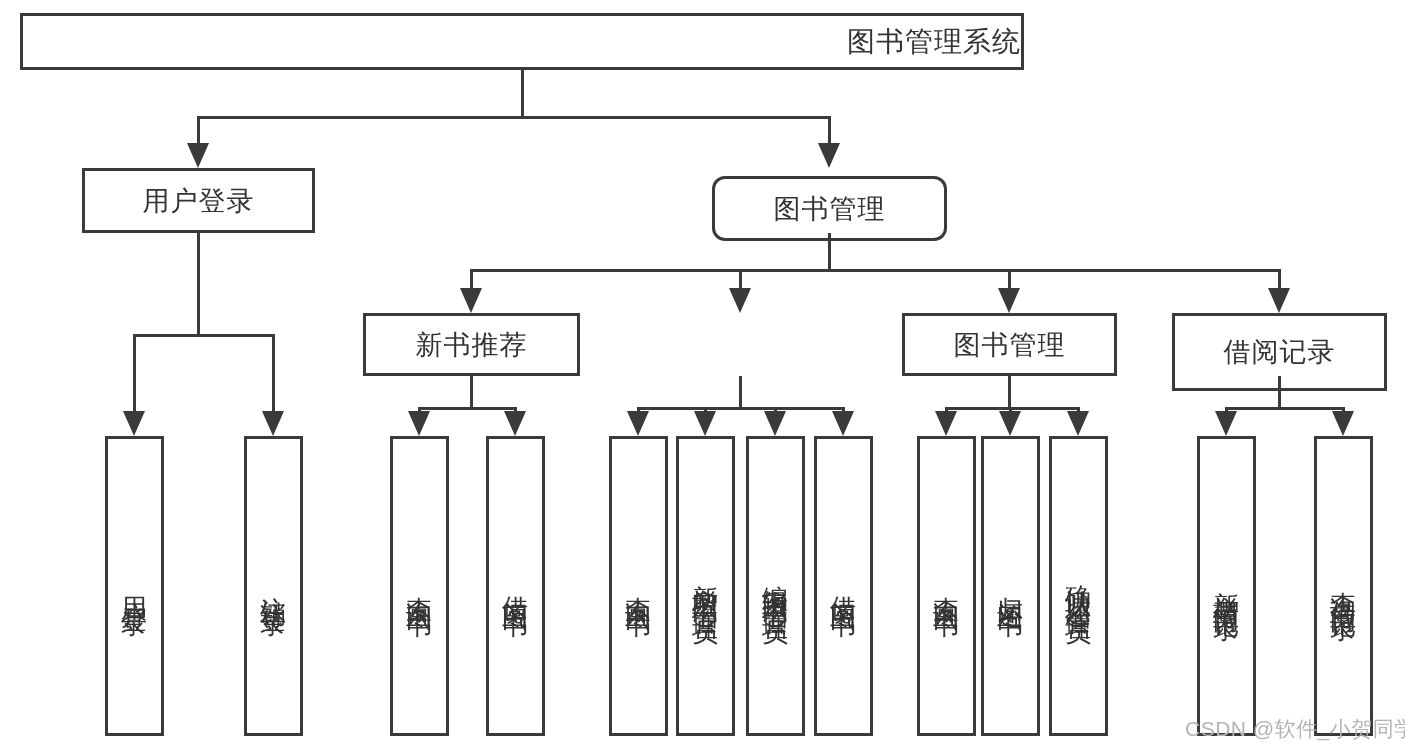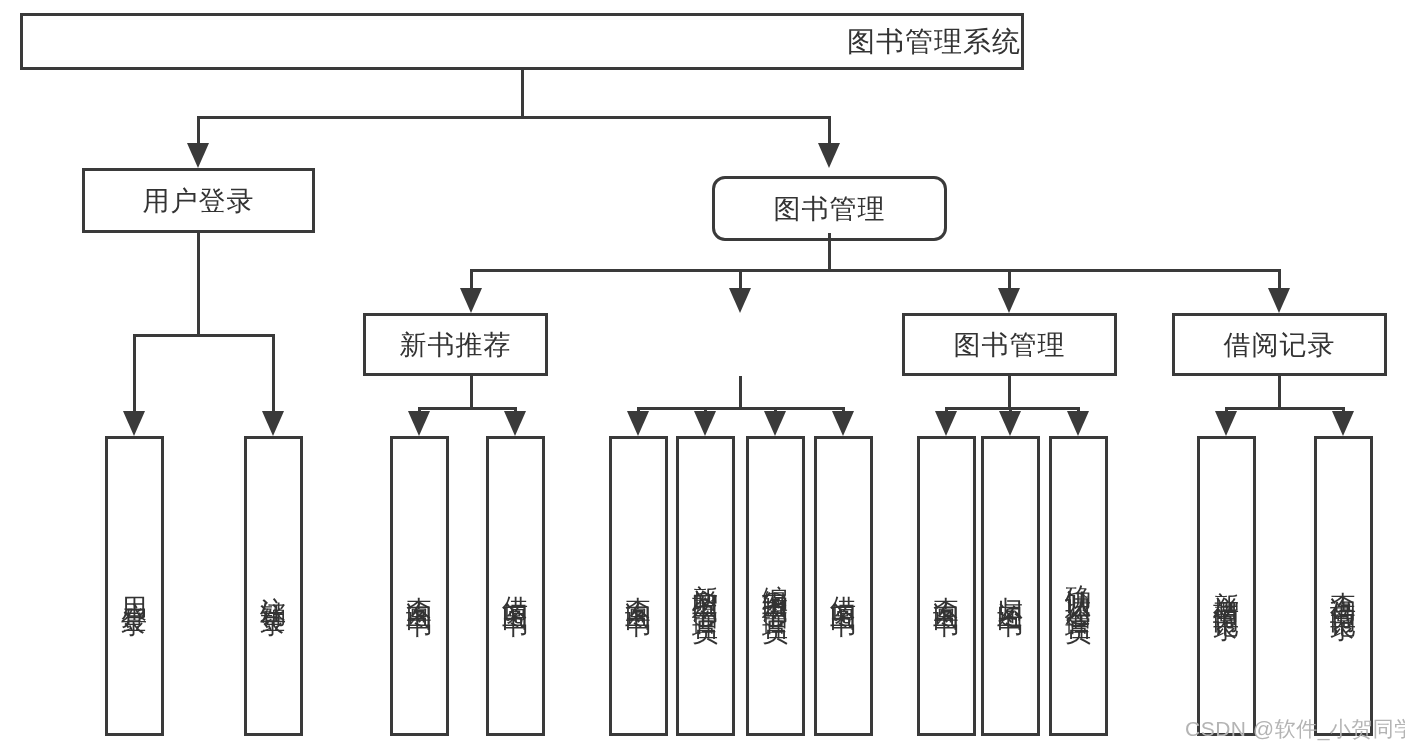--- a/index.html
+++ b/index.html
@@ -58,30 +58,30 @@
   </div>
 
   <div class="node" style="left:82px;top:168px;width:233px;height:65px;">
     <span class="h-label">用户登录</span>
   </div>
 
   <div class="node" style="left:712px;top:176px;width:235px;height:65px;border-radius:13px;">
     <span class="h-label">图书管理</span>
   </div>
 
-  <div class="node" style="left:363px;top:313px;width:185px;height:63px;">
+  <div class="node" style="left:363px;top:313px;width:217px;height:63px;">
     <span class="h-label">新书推荐</span>
   </div>
 
 
   <div class="node" style="left:902px;top:313px;width:215px;height:63px;">
     <span class="h-label">图书管理</span>
   </div>
 
-  <div class="node" style="left:1172px;top:313px;width:215px;height:63px;">
+  <div class="node" style="left:1172px;top:313px;width:215px;height:78px;">
     <span class="h-label">借阅记录</span>
   </div>
 
   <div class="node" style="left:105px;top:436px;width:59px;height:300px;">
     <span class="vtext">用户登录</span>
   </div>
   <div class="node" style="left:244px;top:436px;width:59px;height:300px;">
     <span class="vtext">注销登录</span>
   </div>
 

